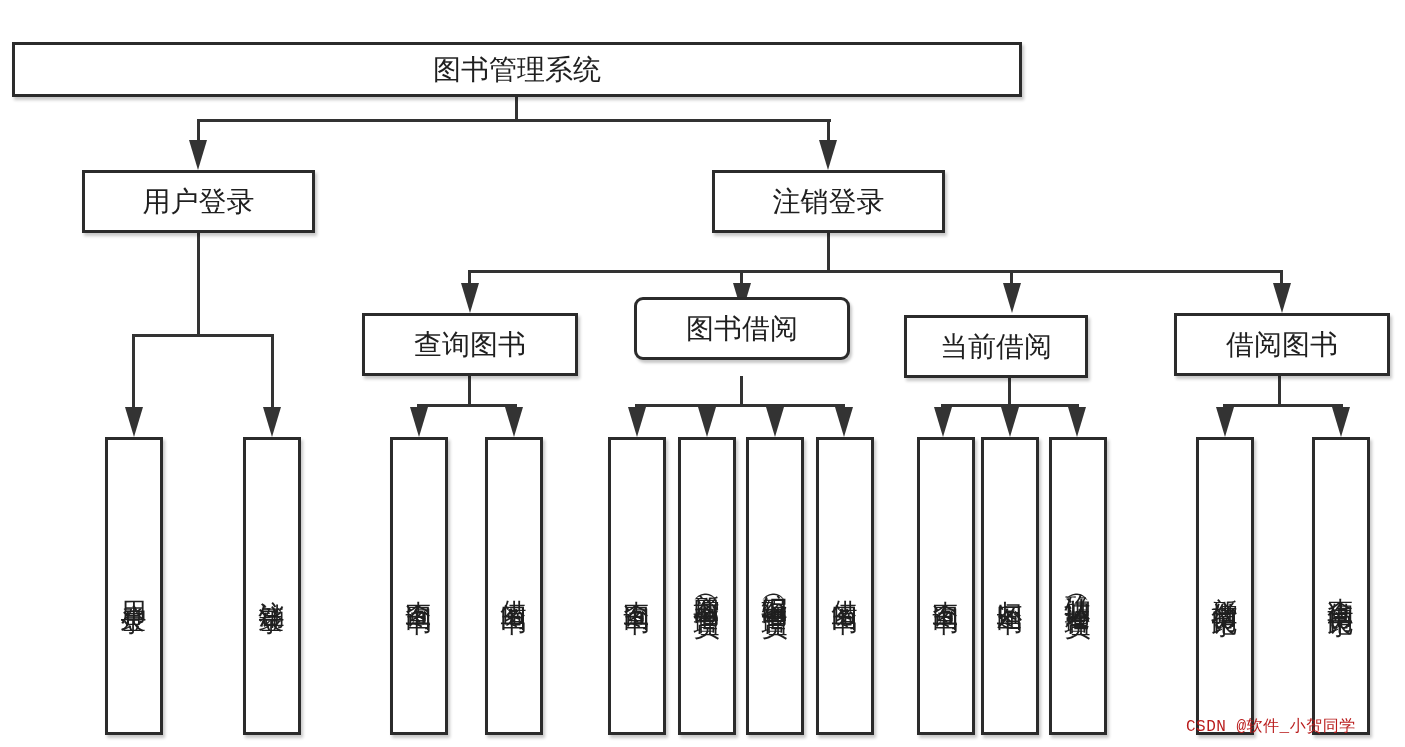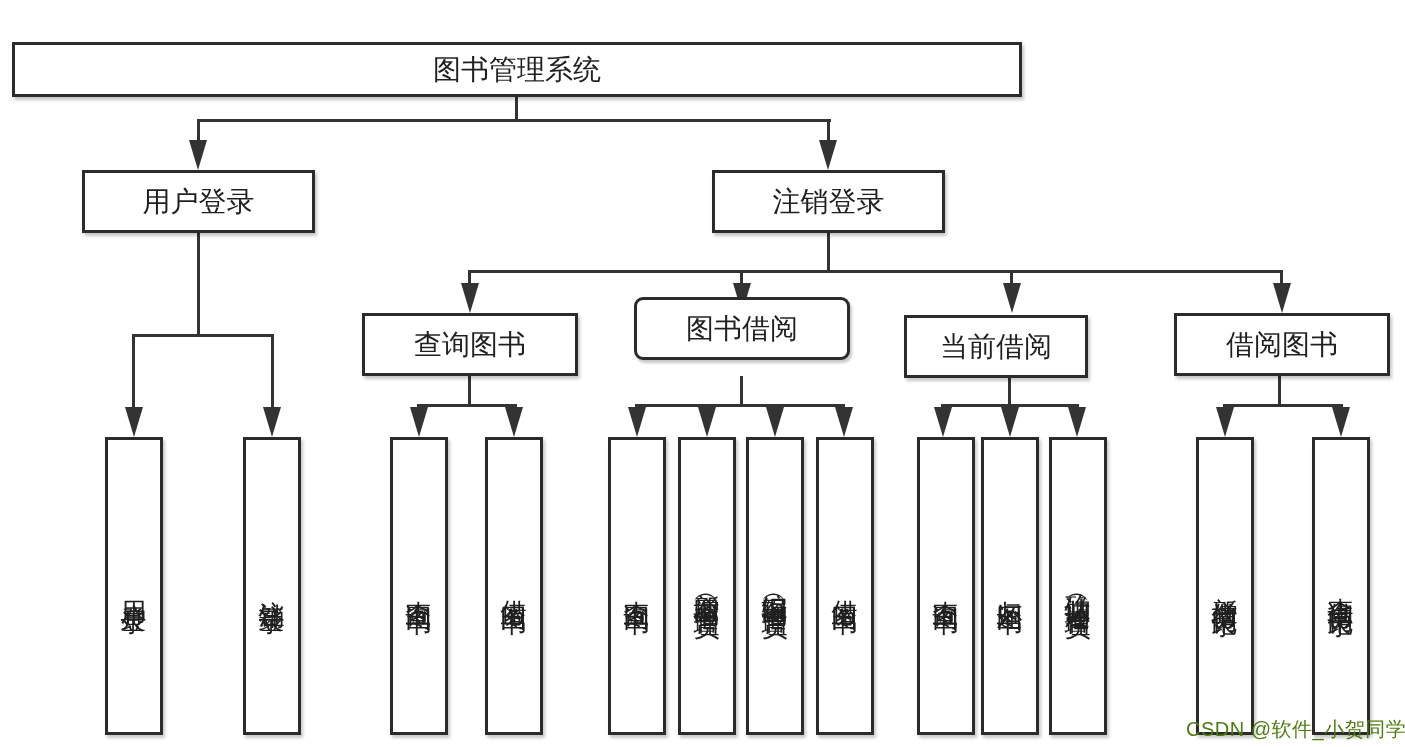--- a/index.html
+++ b/index.html
@@ -21,21 +21,21 @@
     font-size:26px;letter-spacing:3px;color:#1f1f1f;line-height:1;
   }
   .line{position:absolute;background:#333333;}
   .arrow{
     position:absolute;width:0;height:0;
     border-left:9px solid transparent;border-right:9px solid transparent;
     border-top:30px solid #333333;
   }
   .watermark{
     position:absolute;left:1186px;top:716px;
-    font-size:20px;color:#4d7c0f;white-space:nowrap;letter-spacing:0.5px;
+    font-size:16px;color:#b91c1c;white-space:nowrap;letter-spacing:0.5px;font-family:Liberation Mono, monospace;
   }
 </style>
 </head>
 <body>
 
 <div id="canvas">
 
   <div class="line" style="left:515px;top:68px;width:3px;height:53px;"></div>
   <div class="line" style="left:197px;top:119px;width:634px;height:3px;"></div>
   <div class="line" style="left:197px;top:119px;width:3px;height:25px;"></div>

